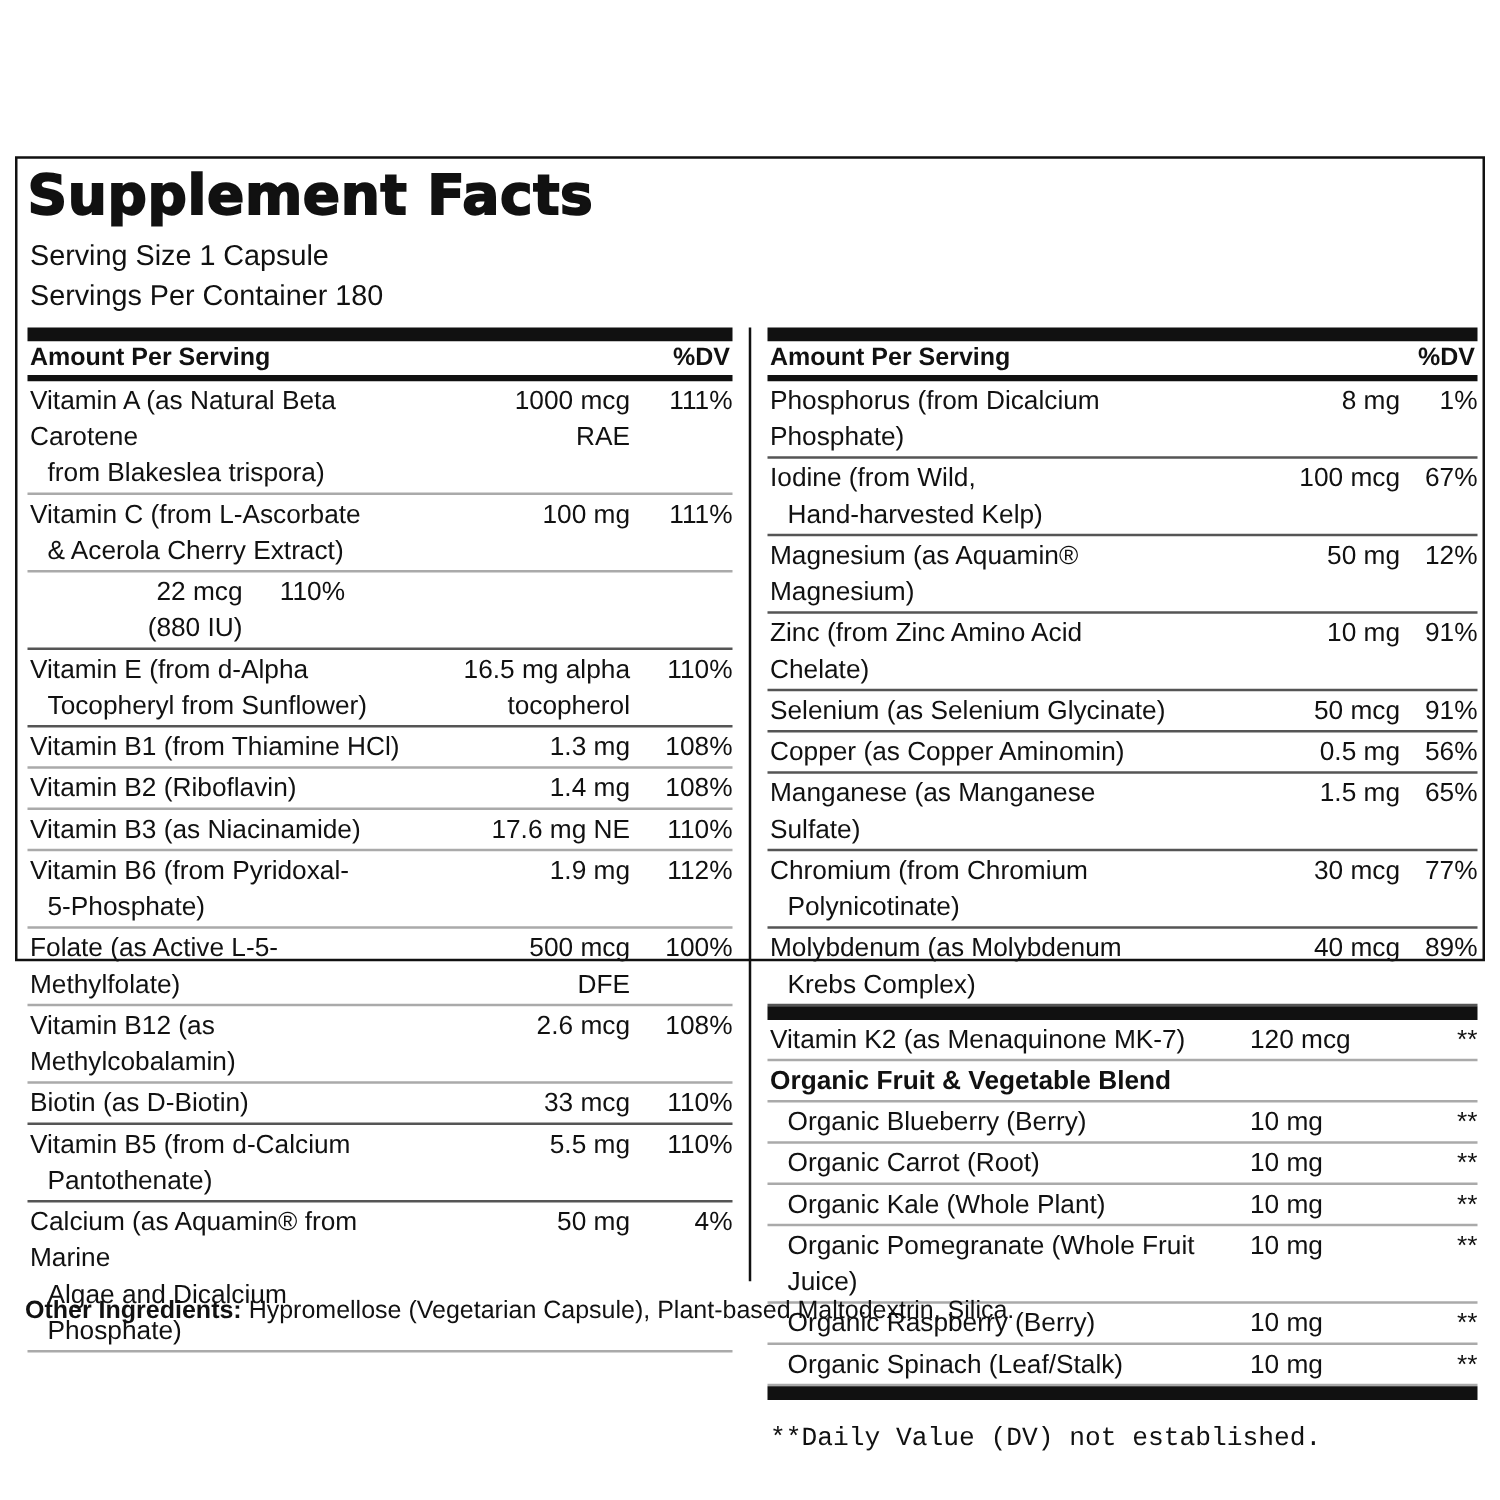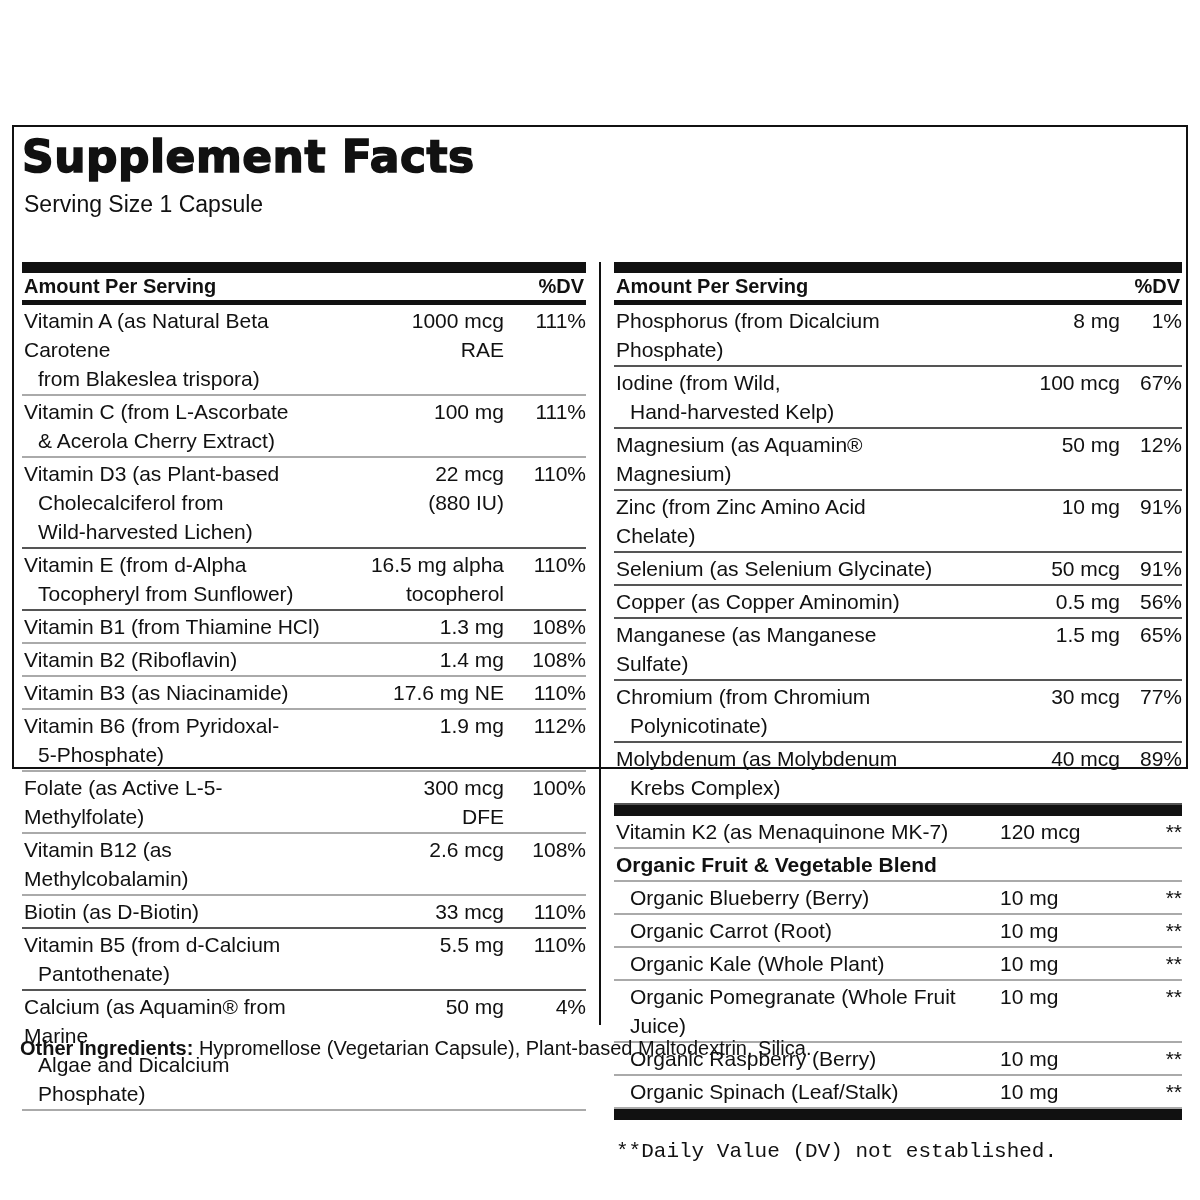--- a/index.html
+++ b/index.html
@@ -30,20 +30,21 @@
     .foot { font-size:21px; padding:20px 2px;font-family:Liberation Mono, monospace; }
     .other { position:absolute; left:20px; top:1037px; font-size:20px; }
     .other b { font-weight:bold; }
   </style>
 </head>
 <body>
 
 <div class="panel">
   <div class="title">Supplement Facts</div>
   <div class="serv" style="top:66px">Serving Size 1 Capsule</div>
+  <div class="serv" style="top:98px">Servings Per Container 180</div>
 
   <div class="col left">
     <div class="thick"></div>
     <div class="hdr">
       <span>Amount Per Serving</span>
       <span>%DV</span>
     </div>
     <div class="med"></div>
     <div id="left-rows">
         <div class="row ">
@@ -51,21 +52,20 @@
           <span class="amt">1000 mcg
 RAE</span>
           <span class="dv">111%</span>
         </div>
         <div class="row ">
           <span class="name">Vitamin C (from L-Ascorbate<span class="l2">&amp; Acerola Cherry Extract)</span></span>
           <span class="amt">100 mg</span>
           <span class="dv">111%</span>
         </div>
         <div class="row dark">
-          <span class="name">Vitamin D3 (as Plant-based<span class="l2">Cholecalciferol from</span><span class="l2">Wild-harvested Lichen)</span></span>
           <span class="amt">22 mcg
 (880 IU)</span>
           <span class="dv">110%</span>
         </div>
         <div class="row dark">
           <span class="name">Vitamin E (from d-Alpha<span class="l2">Tocopheryl from Sunflower)</span></span>
           <span class="amt">16.5 mg alpha
 tocopherol</span>
           <span class="dv">110%</span>
         </div>
@@ -84,21 +84,21 @@
           <span class="amt">17.6 mg NE</span>
           <span class="dv">110%</span>
         </div>
         <div class="row ">
           <span class="name">Vitamin B6 (from Pyridoxal-<span class="l2">5-Phosphate)</span></span>
           <span class="amt">1.9 mg</span>
           <span class="dv">112%</span>
         </div>
         <div class="row ">
           <span class="name">Folate (as Active L-5-Methylfolate)</span>
-          <span class="amt">300 mcg
+          <span class="amt">500 mcg
 DFE</span>
           <span class="dv">100%</span>
         </div>
         <div class="row ">
           <span class="name">Vitamin B12 (as Methylcobalamin)</span>
           <span class="amt">2.6 mcg</span>
           <span class="dv">108%</span>
         </div>
         <div class="row dark">
           <span class="name">Biotin (as D-Biotin)</span>

